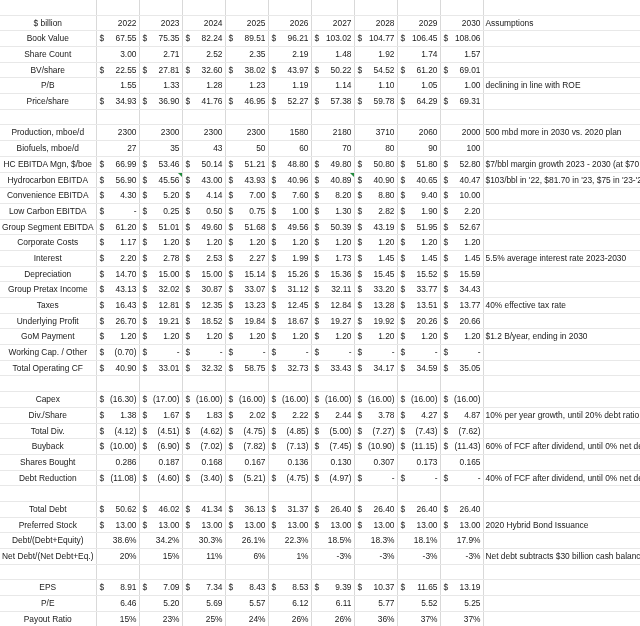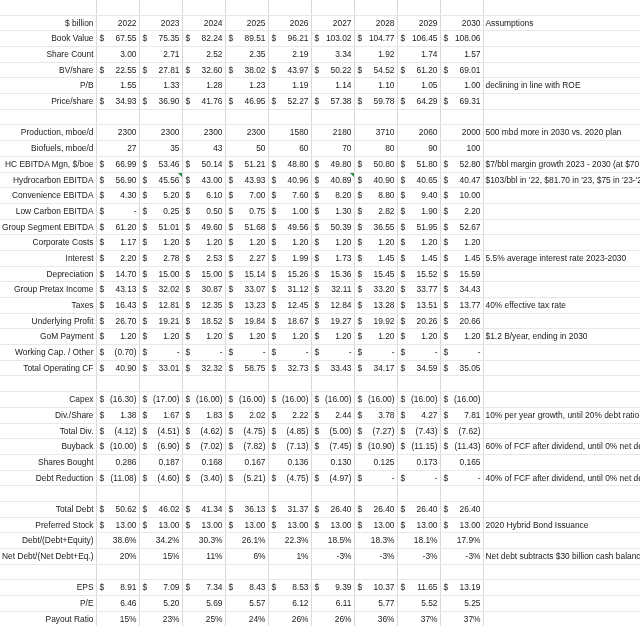--- a/index.html
+++ b/index.html
@@ -24,21 +24,21 @@
     overflow:visible;
     vertical-align:middle;
     line-height:14.68px;
     font-size:8.4px;
   }
   
   col.c-label{width:96px;}
   col.c-year{width:43px;}
   col.c-note{width:197px;}
 
-  td.label{text-align:right;border-right:1px solid #d9d9d9;}
+  td.label{text-align:center;border-right:1px solid #d9d9d9;}
   td.num{text-align:right;}
   td.note{text-align:left;border-right:none;padding-left:4px;}
 
   
   td.cur{position:relative;text-align:right;padding-right:3px;}
   td.cur .sym{position:absolute;left:3px;top:0;}
   td.cur .val{display:inline-block;}
 
   
   td.uline{border-bottom:1px solid #555;}
@@ -109,21 +109,21 @@
         <td class="cur"><span class="sym">$</span><span class="val">108.06</span></td>
         <td class="note"></td>
       </tr>
       <tr>
         <td class="label">Share Count</td>
         <td class="num">3.00</td>
         <td class="num">2.71</td>
         <td class="num">2.52</td>
         <td class="num">2.35</td>
         <td class="num">2.19</td>
-        <td class="num">3.34</td>
+        <td class="num">1.48</td>
         <td class="num">1.92</td>
         <td class="num">1.74</td>
         <td class="num">1.57</td>
         <td class="note"></td>
       </tr>
       <tr>
         <td class="label">BV/share</td>
         <td class="cur"><span class="sym">$</span><span class="val">22.55</span></td>
         <td class="cur"><span class="sym">$</span><span class="val">27.81</span></td>
         <td class="cur"><span class="sym">$</span><span class="val">32.60</span></td>
@@ -223,21 +223,21 @@
         <td class="cur has-cmt"><span class="sym">$</span><span class="val">40.89</span><span class="cmt"></span></td>
         <td class="cur"><span class="sym">$</span><span class="val">40.90</span></td>
         <td class="cur"><span class="sym">$</span><span class="val">40.65</span></td>
         <td class="cur"><span class="sym">$</span><span class="val">40.47</span></td>
         <td class="note">$103/bbl in '22, $81.70 in '23, $75 in '23-'25</td>
       </tr>
       <tr>
         <td class="label">Convenience EBITDA</td>
         <td class="cur"><span class="sym">$</span><span class="val">4.30</span></td>
         <td class="cur"><span class="sym">$</span><span class="val">5.20</span></td>
-        <td class="cur"><span class="sym">$</span><span class="val">6.10</span></td>
+        <td class="cur"><span class="sym">$</span><span class="val">4.14</span></td>
         <td class="cur"><span class="sym">$</span><span class="val">7.00</span></td>
         <td class="cur"><span class="sym">$</span><span class="val">7.60</span></td>
         <td class="cur"><span class="sym">$</span><span class="val">8.20</span></td>
         <td class="cur"><span class="sym">$</span><span class="val">8.80</span></td>
         <td class="cur"><span class="sym">$</span><span class="val">9.40</span></td>
         <td class="cur"><span class="sym">$</span><span class="val">10.00</span></td>
         <td class="note"></td>
       </tr>
       <tr>
         <td class="label">Low Carbon EBITDA</td>
@@ -253,21 +253,21 @@
         <td class="note"></td>
       </tr>
       <tr>
         <td class="label">Group Segment EBITDA</td>
         <td class="cur"><span class="sym">$</span><span class="val">61.20</span></td>
         <td class="cur"><span class="sym">$</span><span class="val">51.01</span></td>
         <td class="cur"><span class="sym">$</span><span class="val">49.60</span></td>
         <td class="cur"><span class="sym">$</span><span class="val">51.68</span></td>
         <td class="cur"><span class="sym">$</span><span class="val">49.56</span></td>
         <td class="cur"><span class="sym">$</span><span class="val">50.39</span></td>
-        <td class="cur"><span class="sym">$</span><span class="val">36.55</span></td>
+        <td class="cur"><span class="sym">$</span><span class="val">43.19</span></td>
         <td class="cur"><span class="sym">$</span><span class="val">51.95</span></td>
         <td class="cur"><span class="sym">$</span><span class="val">52.67</span></td>
         <td class="note"></td>
       </tr>
       <tr>
         <td class="label">Corporate Costs</td>
         <td class="cur"><span class="sym">$</span><span class="val">1.17</span></td>
         <td class="cur"><span class="sym">$</span><span class="val">1.20</span></td>
         <td class="cur"><span class="sym">$</span><span class="val">1.20</span></td>
         <td class="cur"><span class="sym">$</span><span class="val">1.20</span></td>
@@ -411,21 +411,21 @@
       <tr>
         <td class="label">Div./Share</td>
         <td class="cur"><span class="sym">$</span><span class="val">1.38</span></td>
         <td class="cur"><span class="sym">$</span><span class="val">1.67</span></td>
         <td class="cur"><span class="sym">$</span><span class="val">1.83</span></td>
         <td class="cur"><span class="sym">$</span><span class="val">2.02</span></td>
         <td class="cur"><span class="sym">$</span><span class="val">2.22</span></td>
         <td class="cur"><span class="sym">$</span><span class="val">2.44</span></td>
         <td class="cur"><span class="sym">$</span><span class="val">3.78</span></td>
         <td class="cur"><span class="sym">$</span><span class="val">4.27</span></td>
-        <td class="cur"><span class="sym">$</span><span class="val">7.81</span></td>
+        <td class="cur"><span class="sym">$</span><span class="val">4.87</span></td>
         <td class="note">10% per year growth, until 20% debt ratio</td>
       </tr>
       <tr>
         <td class="label">Total Div.</td>
         <td class="cur"><span class="sym">$</span><span class="val">(4.12)</span></td>
         <td class="cur"><span class="sym">$</span><span class="val">(4.51)</span></td>
         <td class="cur"><span class="sym">$</span><span class="val">(4.62)</span></td>
         <td class="cur"><span class="sym">$</span><span class="val">(4.75)</span></td>
         <td class="cur"><span class="sym">$</span><span class="val">(4.85)</span></td>
         <td class="cur"><span class="sym">$</span><span class="val">(5.00)</span></td>
@@ -448,21 +448,21 @@
         <td class="note">60% of FCF after dividend, until 0% net debt</td>
       </tr>
       <tr>
         <td class="label">Shares Bought</td>
         <td class="num">0.286</td>
         <td class="num">0.187</td>
         <td class="num">0.168</td>
         <td class="num">0.167</td>
         <td class="num">0.136</td>
         <td class="num">0.130</td>
-        <td class="num">0.125</td>
+        <td class="num">0.307</td>
         <td class="num">0.173</td>
         <td class="num">0.165</td>
         <td class="note"></td>
       </tr>
       <tr>
         <td class="label">Debt Reduction</td>
         <td class="cur"><span class="sym">$</span><span class="val">(11.08)</span></td>
         <td class="cur"><span class="sym">$</span><span class="val">(4.60)</span></td>
         <td class="cur"><span class="sym">$</span><span class="val">(3.40)</span></td>
         <td class="cur"><span class="sym">$</span><span class="val">(5.21)</span></td>

